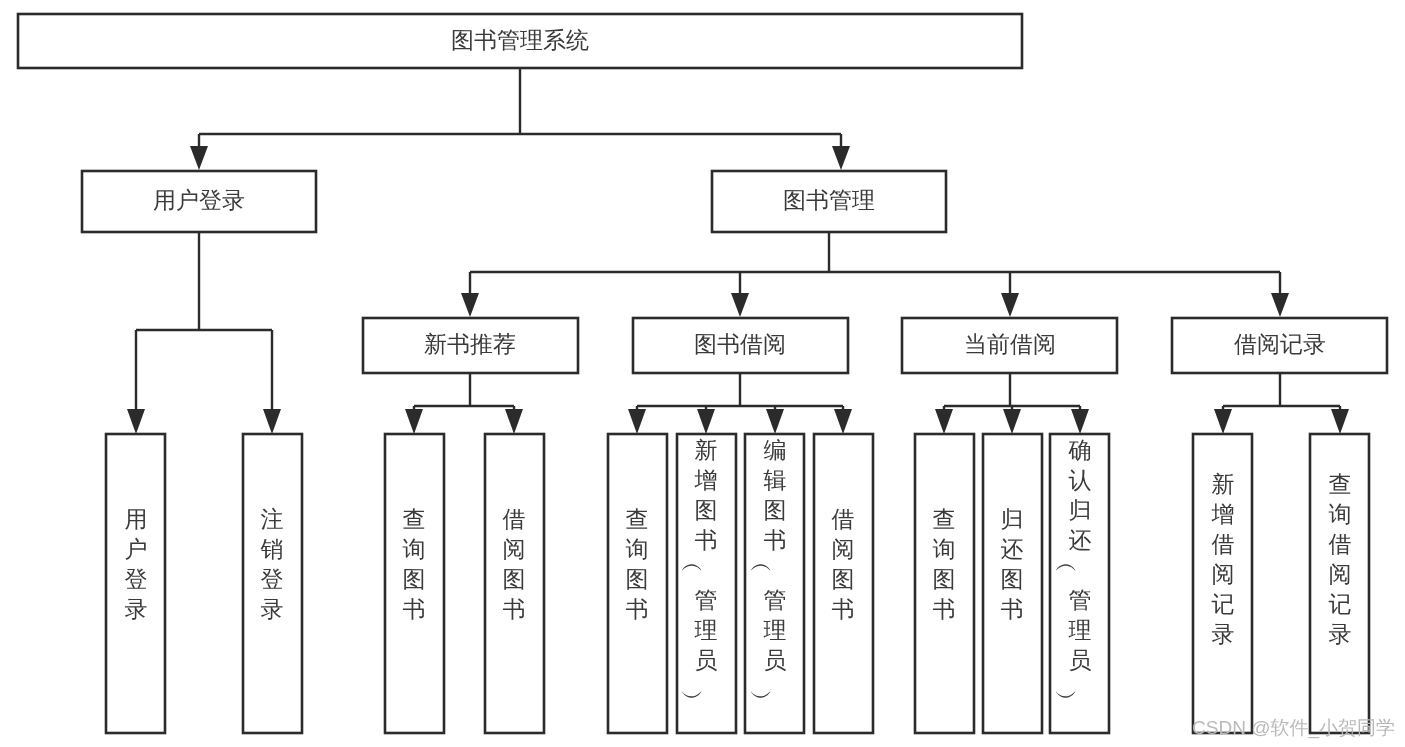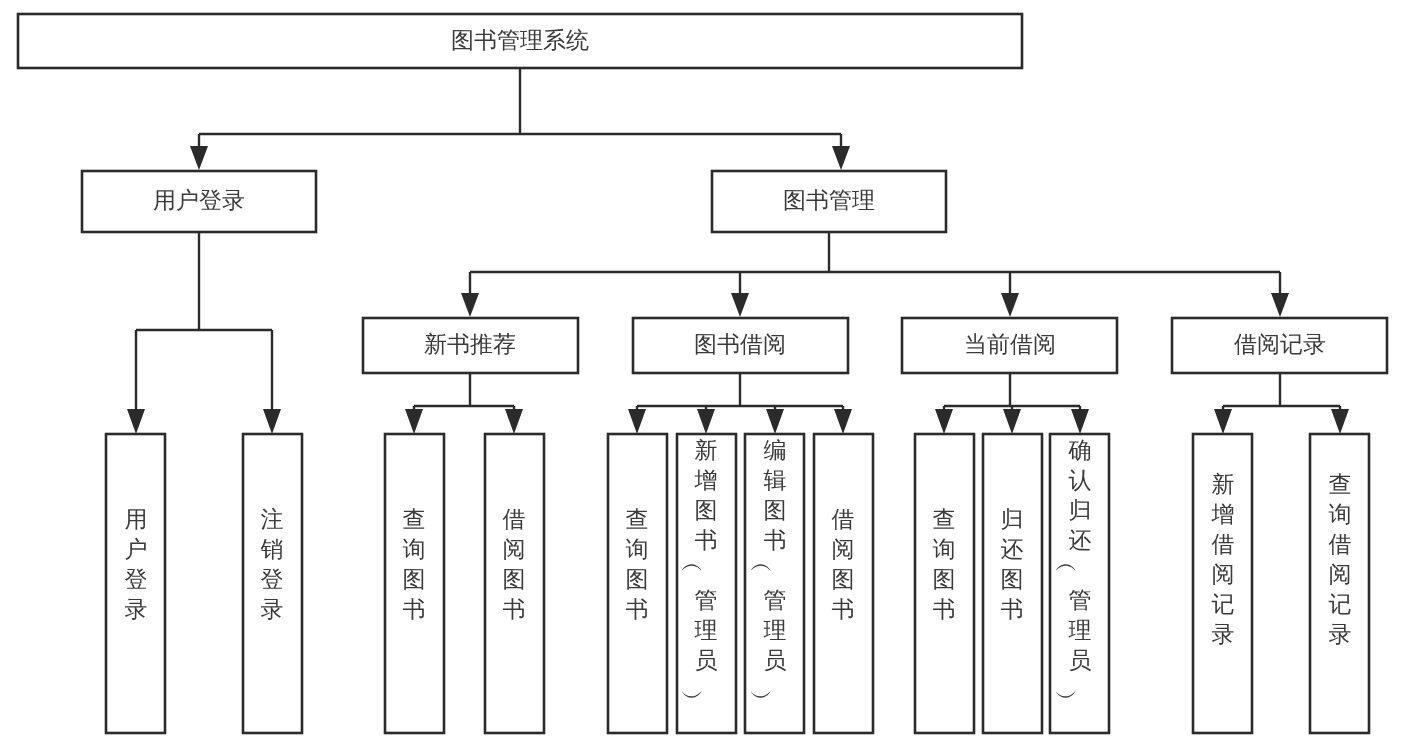--- a/index.html
+++ b/index.html
@@ -232,13 +232,14 @@
       <rect class="node-box" x="1193" y="434" width="59" height="299"></rect>
       <text class="node-label-v" x="1223" y="492"><tspan x="1223" dy="0">新</tspan><tspan x="1223" dy="30">增</tspan><tspan x="1223" dy="30">借</tspan><tspan x="1223" dy="30">阅</tspan><tspan x="1223" dy="30">记</tspan><tspan x="1223" dy="30">录</tspan></text>
     </g>
     <g>
       <rect class="node-box" x="1310" y="434" width="59" height="299"></rect>
       <text class="node-label-v" x="1340" y="492"><tspan x="1340" dy="0">查</tspan><tspan x="1340" dy="30">询</tspan><tspan x="1340" dy="30">借</tspan><tspan x="1340" dy="30">阅</tspan><tspan x="1340" dy="30">记</tspan><tspan x="1340" dy="30">录</tspan></text>
     </g>
 
   </svg>
 
+  <div class="watermark">CSDN @软件_小贺同学</div>
 </div>
 
 </body></html>

